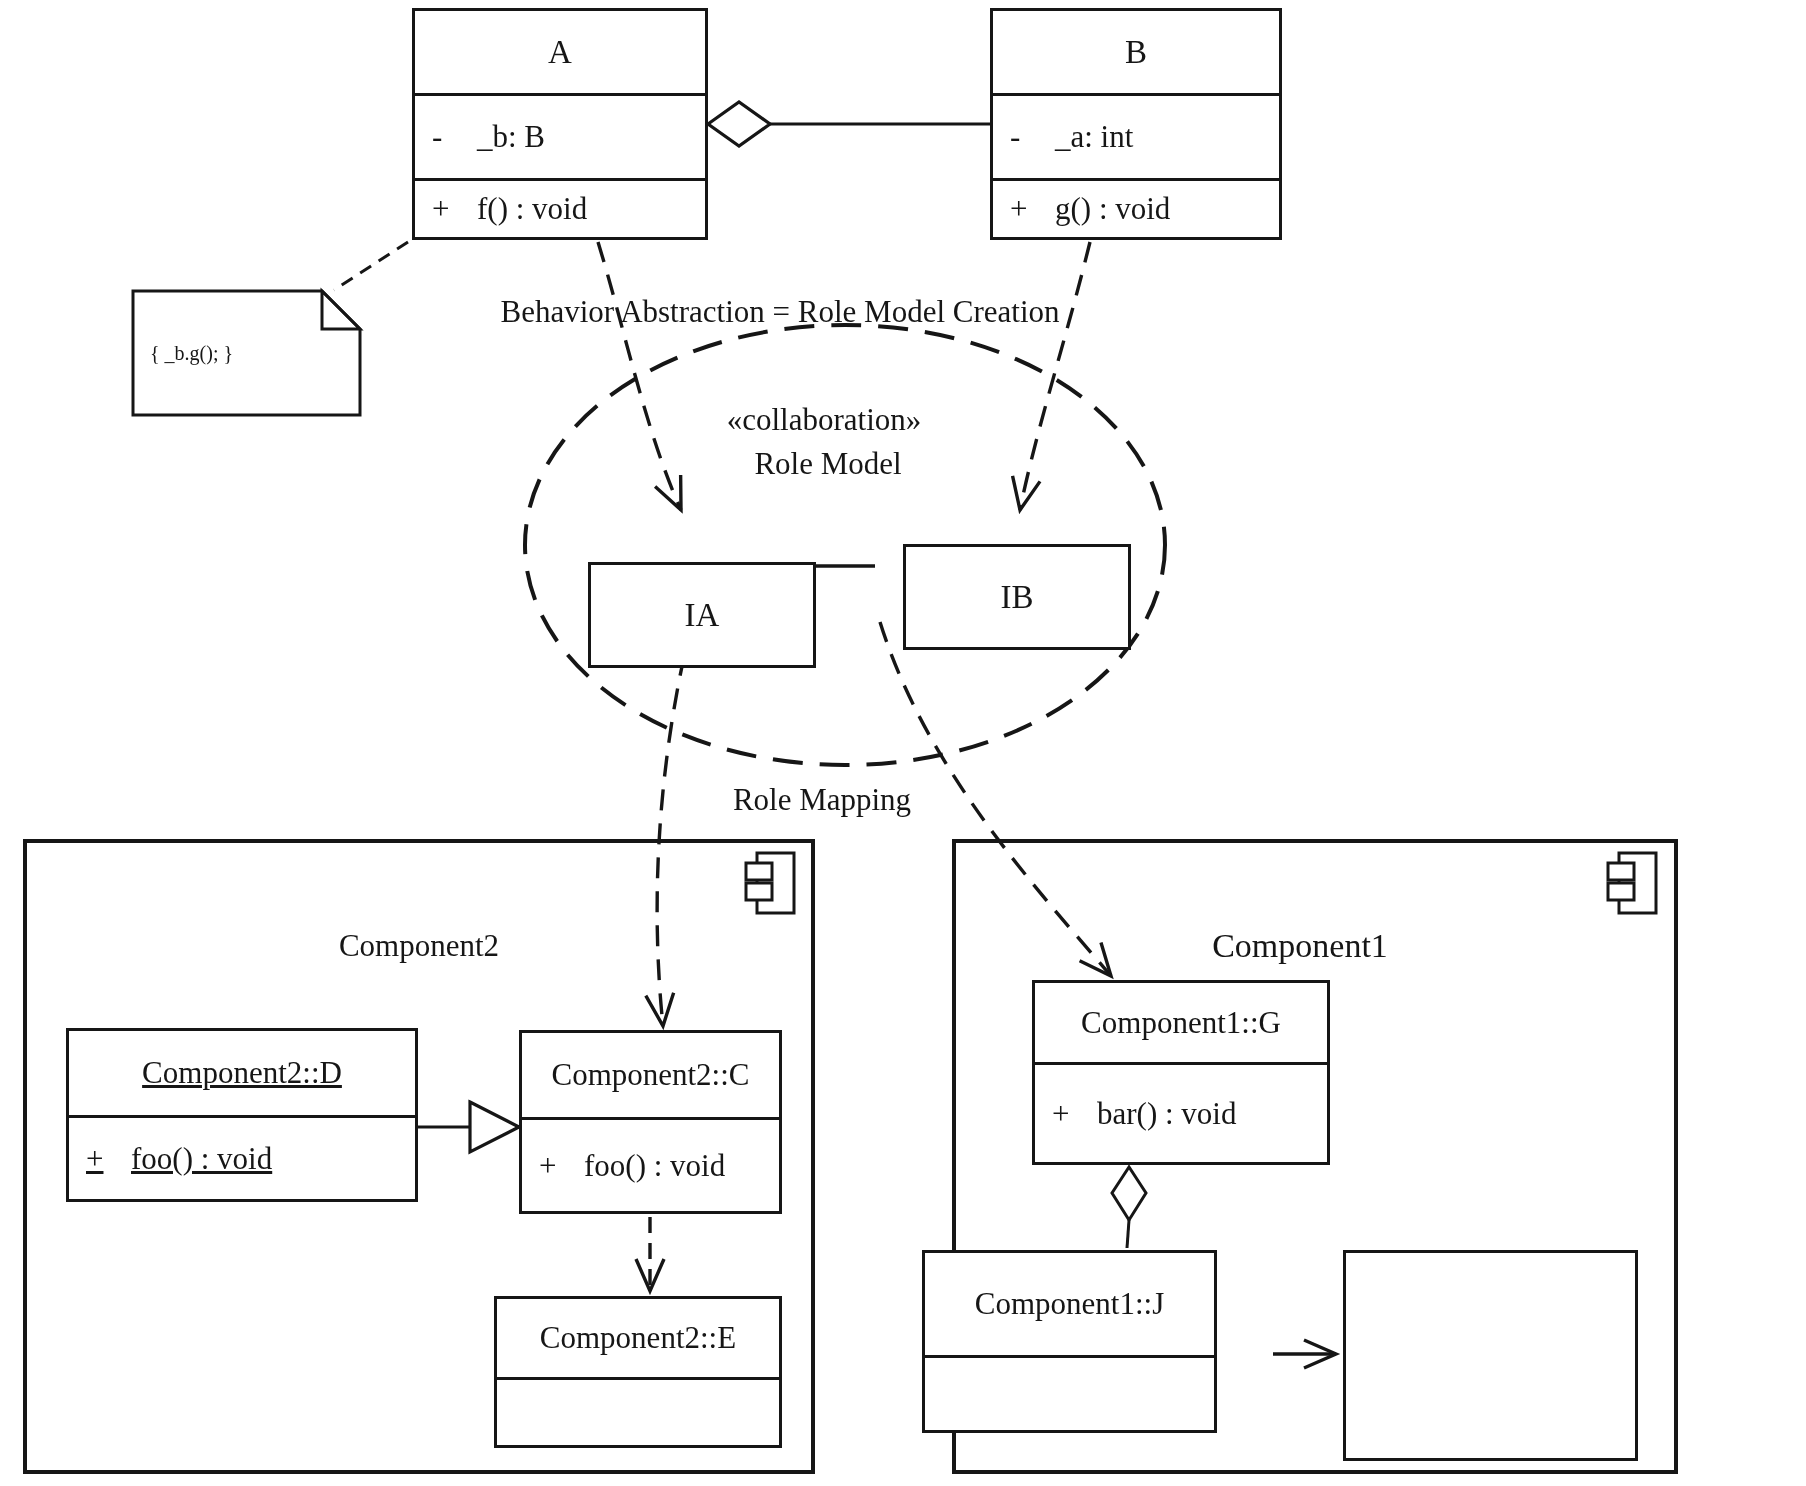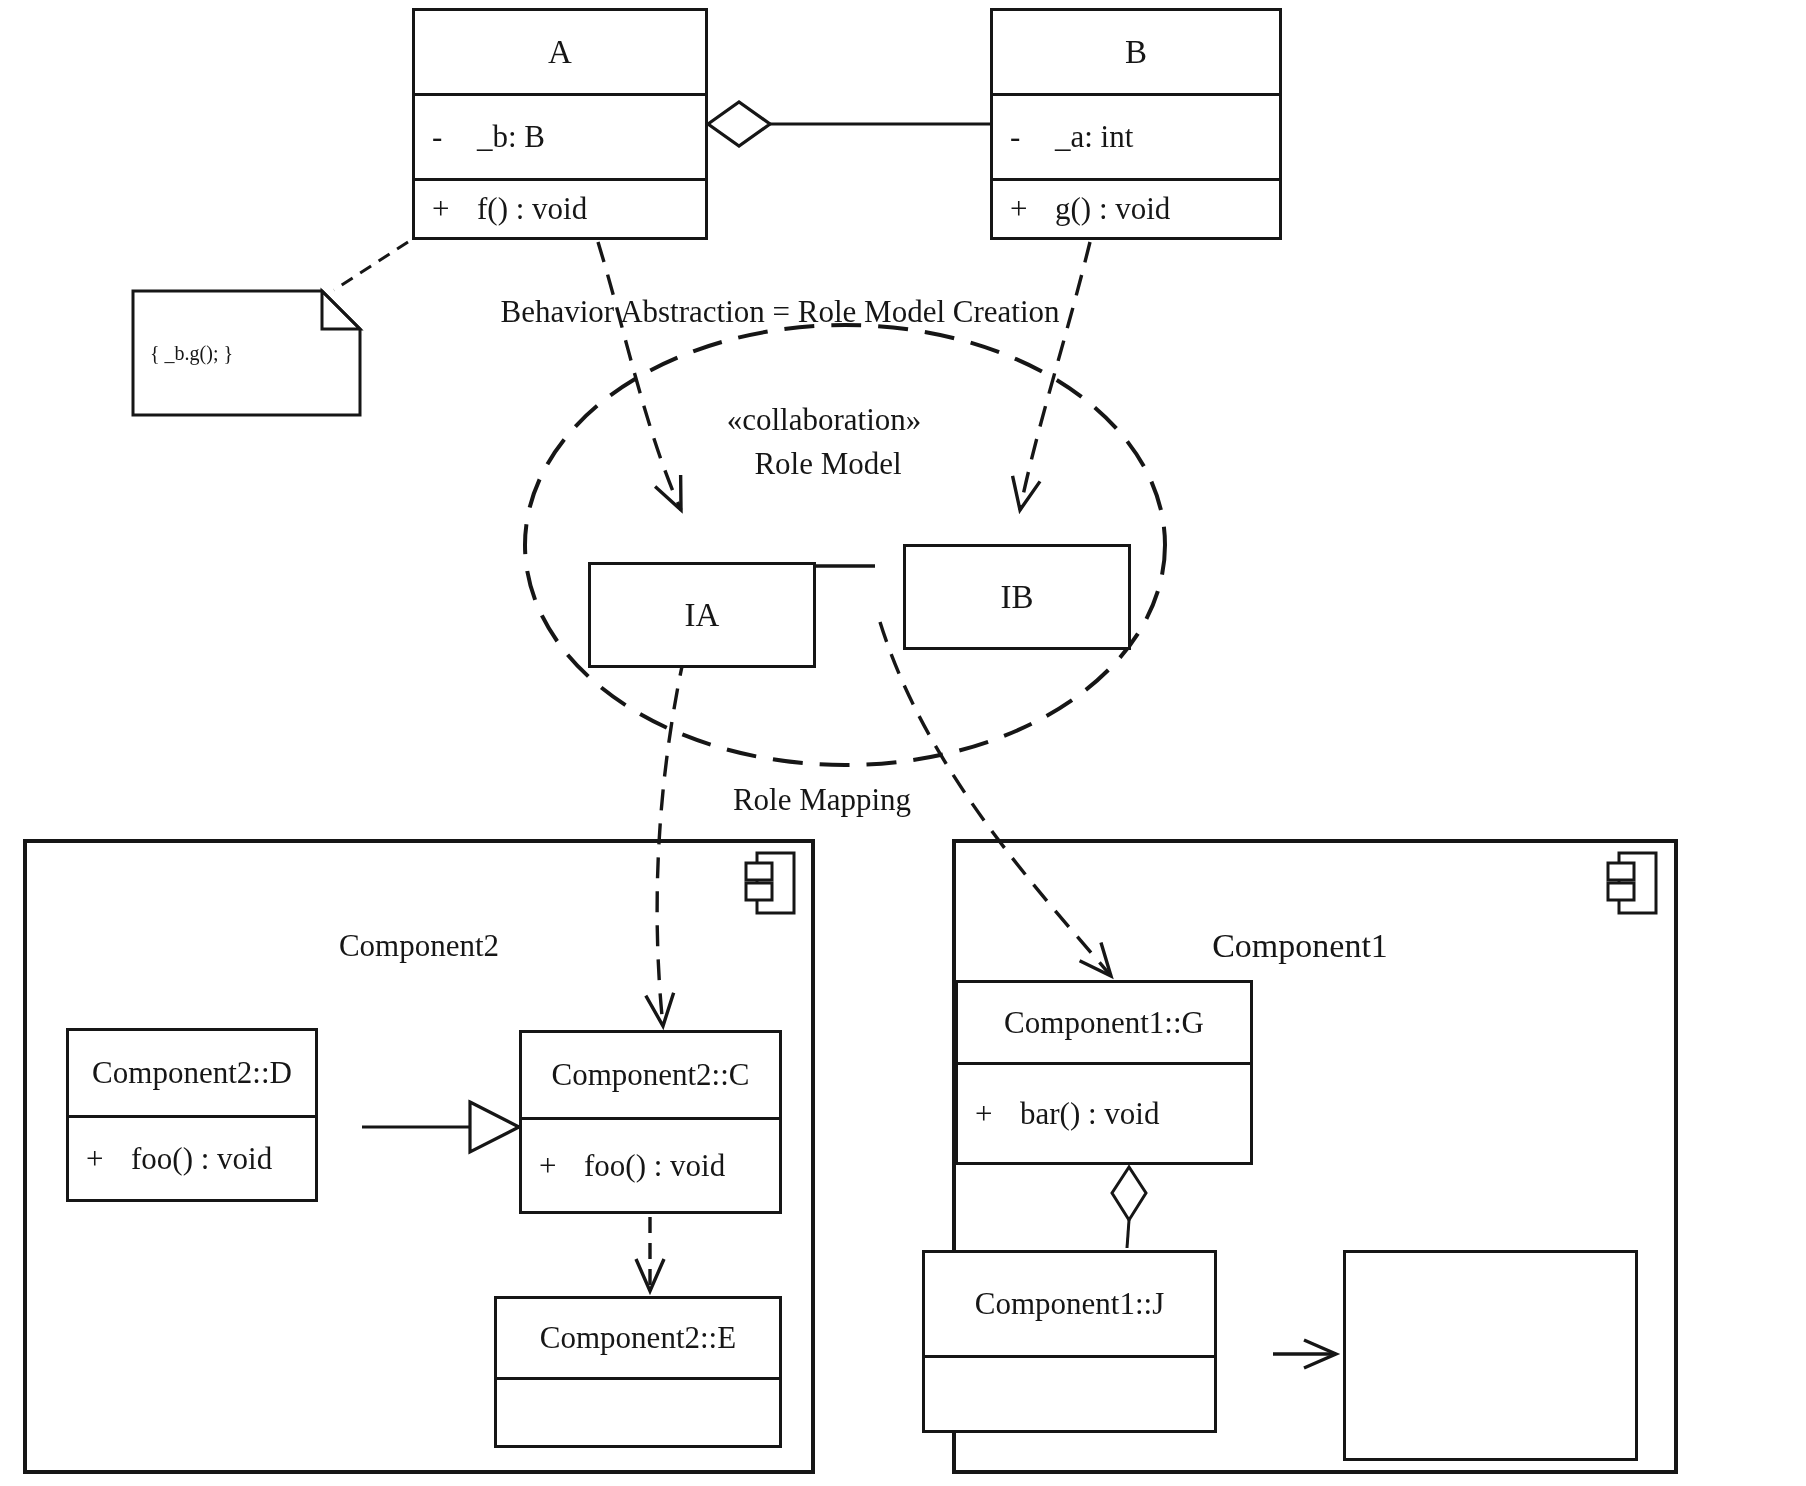--- a/index.html
+++ b/index.html
@@ -128,21 +128,21 @@
   <div class="box" style="left:588px;top:514px;width:228px;height:106px;margin-top:48px;">
     <div class="cmp titlec" style="flex:1;">IA</div>
   </div>
   <div class="box" style="left:875px;top:544px;width:228px;height:106px;margin-left:28px;">
     <div class="cmp titlec" style="flex:1;">IB</div>
   </div>
 
   <div class="frame" style="left:23px;top:839px;width:792px;height:635px;"></div>
   <div class="flabel" style="left:419px;top:946px;font-size:31px;">Component2</div>
 
-  <div class="box" style="left:66px;top:1028px;width:252px;height:174px;">
+  <div class="box" style="left:66px;top:1028px;width:352px;height:174px;text-decoration:underline;">
     <div class="cmp titlec small" style="height:84px;">Component2::D</div>
     <div class="cmp" style="height:84px;">
       <span class="vis">+</span>
       <span>foo() : void</span>
     </div>
   </div>
 
   <div class="box" style="left:519px;top:1030px;width:263px;height:184px;">
     <div class="cmp titlec small" style="height:84px;">Component2::C</div>
     <div class="cmp" style="height:94px;">
@@ -152,21 +152,21 @@
   </div>
 
   <div class="box" style="left:494px;top:1296px;width:288px;height:152px;">
     <div class="cmp titlec small" style="height:78px;">Component2::E</div>
     <div class="cmp" style="height:68px;"></div>
   </div>
 
   <div class="frame" style="left:952px;top:839px;width:726px;height:635px;"></div>
   <div class="flabel" style="left:1300px;top:946px;font-size:34px;">Component1</div>
 
-  <div class="box" style="left:955px;top:980px;width:298px;height:185px;justify-content:center;">
+  <div class="box" style="left:1032px;top:980px;width:298px;height:185px;justify-content:center;">
     <div class="cmp titlec small" style="height:79px;">Component1::G</div>
     <div class="cmp" style="height:100px;">
       <span class="vis">+</span>
       <span>bar() : void</span>
     </div>
   </div>
 
   <div class="box" style="left:922px;top:1250px;width:295px;height:183px;">
     <div class="cmp titlec small" style="height:102px;">Component1::J</div>
     <div class="cmp" style="height:45px;"></div>

